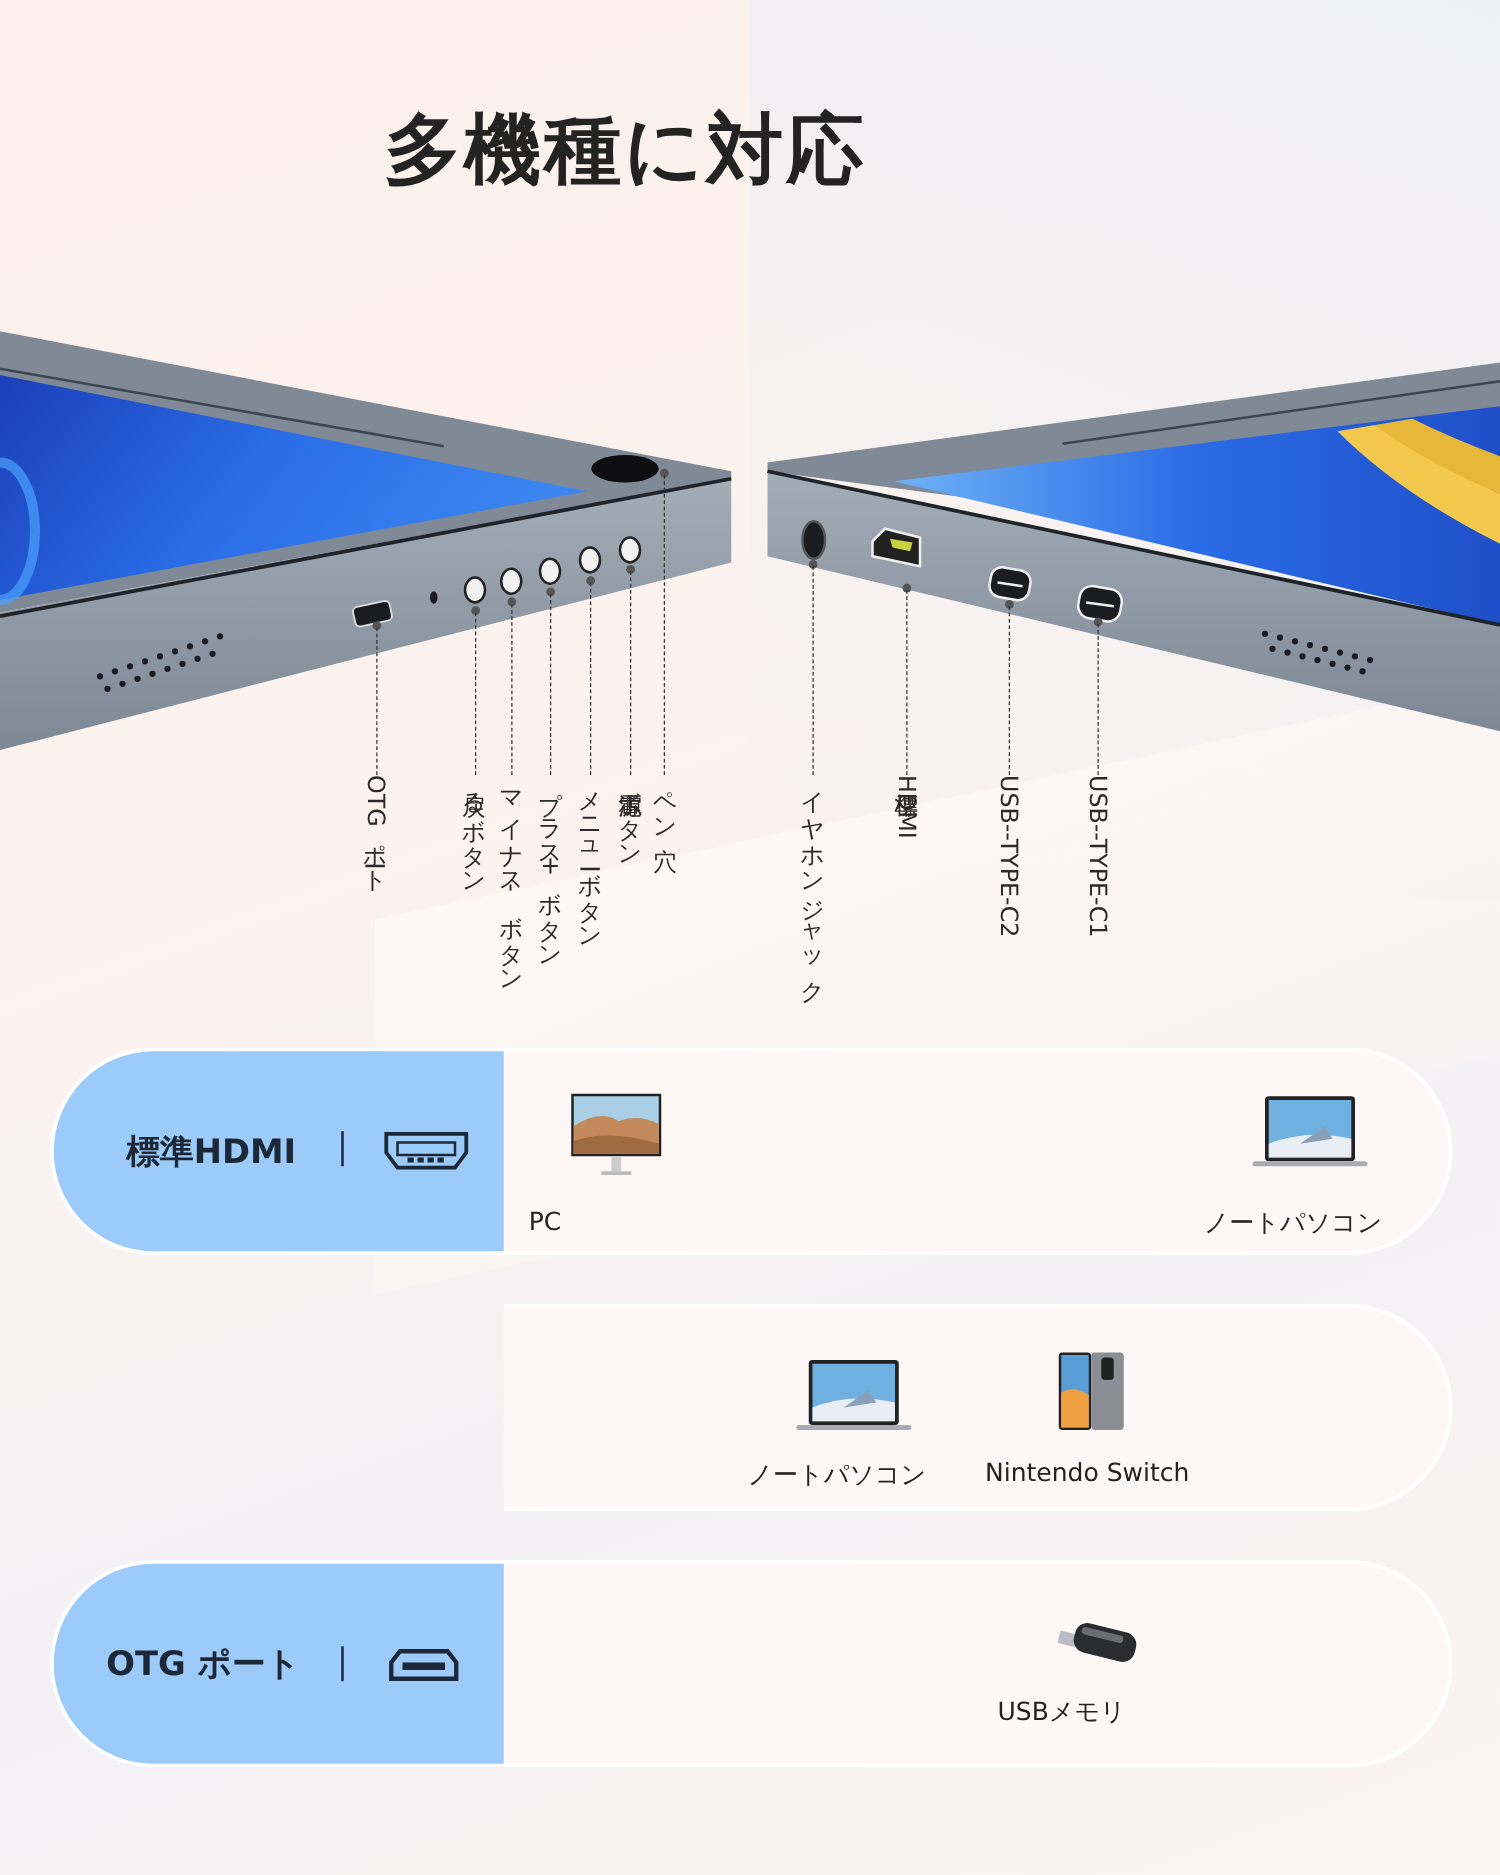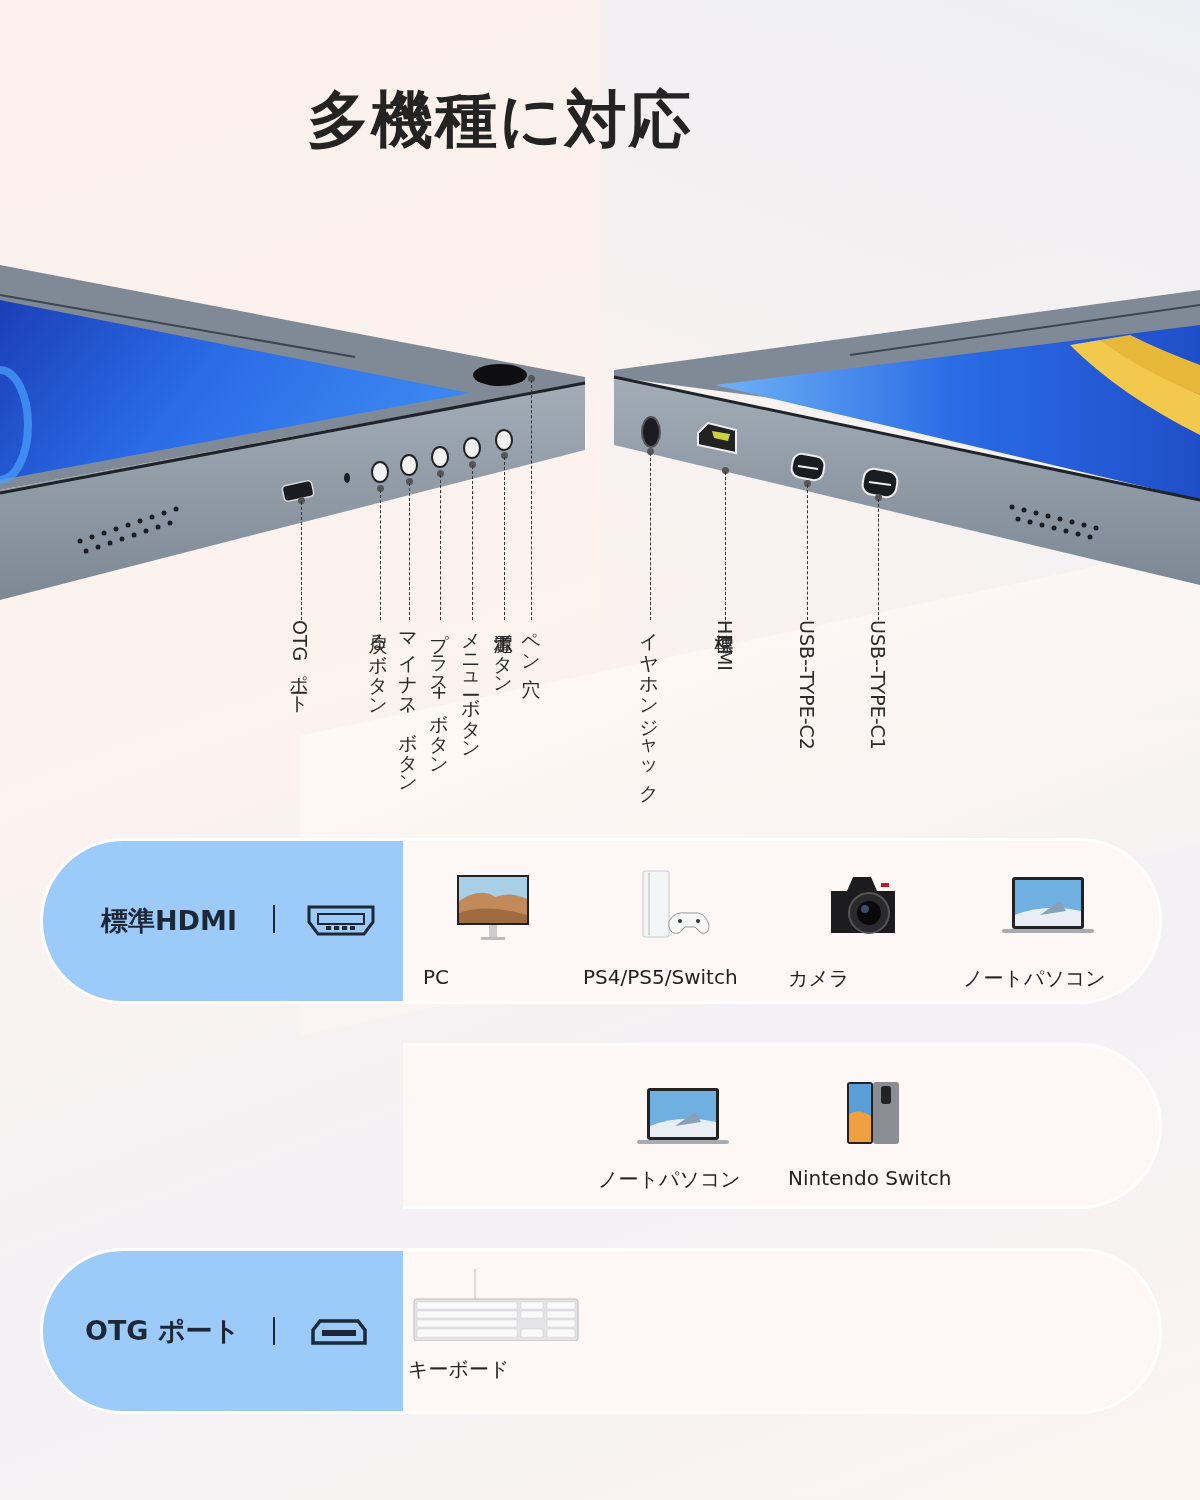--- a/index.html
+++ b/index.html
@@ -243,44 +243,20 @@
             <rect x="2" y="2" width="72" height="50" fill="#222"></rect>
             <rect x="4" y="4" width="68" height="46" fill="#a8cfe6"></rect>
             <path d="M4,28 Q25,14 40,24 Q55,18 72,26 V50 H4 Z" fill="#c28a5a"></path>
             <path d="M4,40 Q30,30 72,42 V50 H4 Z" fill="#9e6a40"></path>
             <rect x="34" y="52" width="8" height="12" fill="#ccc"></rect>
             <rect x="26" y="64" width="24" height="3" fill="#bbb"></rect>
           </svg>
       </span>
       <span class="dev-label" style="top:124px">PC</span>
     </div>
-    <div class="dev" style="left:180px;width:180px">
-      <span class="dev-img" style="top:28px">
-        <svg width="76" height="72" viewBox="0 0 76 72">
-            <rect x="8" y="2" width="26" height="66" rx="2" fill="#f4f5f7" stroke="#ccc"></rect>
-            <line x1="14" y1="4" x2="14" y2="66" stroke="#bbb"></line>
-            <path d="M34,52 Q40,42 52,44 H58 Q70,42 74,56 Q74,66 66,64 L60,58 H50 L44,64 Q36,66 34,58 Z" fill="#f7f7f7" stroke="#999"></path>
-            <circle cx="45" cy="52" r="2" fill="#333"></circle>
-            <circle cx="63" cy="52" r="2" fill="#333"></circle>
-          </svg>
-      </span>
-      <span class="dev-label" style="top:124px">PS4/PS5/Switch</span>
-    </div>
-    <div class="dev" style="left:385px;width:150px">
-      <span class="dev-img" style="top:30px">
-        <svg width="72" height="68" viewBox="0 0 72 68">
-            <path d="M4,20 H20 L26,6 H44 L50,20 H68 V62 H4 Z" fill="#1c1c1e"></path>
-            <circle cx="42" cy="42" r="20" fill="#2a2a2c" stroke="#555" stroke-width="2"></circle>
-            <circle cx="42" cy="42" r="12" fill="#0a0a0c"></circle>
-            <circle cx="38" cy="38" r="4" fill="#3a4a6a"></circle>
-            <rect x="54" y="12" width="8" height="4" fill="#c12"></rect>
-          </svg>
-      </span>
-      <span class="dev-label" style="top:124px">カメラ</span>
-    </div>
     <div class="dev" style="left:560px;width:170px">
       <span class="dev-img" style="top:34px">
         <svg width="96" height="62" viewBox="0 0 96 62">
             <rect x="12" y="2" width="72" height="52" rx="3" fill="#222"></rect>
             <rect x="15" y="5" width="66" height="46" fill="#6fb0e0"></rect>
             <path d="M15,40 Q45,28 81,36 V51 H15 Z" fill="#e8eef4"></path>
             <path d="M40,40 L60,26 L66,36 Z" fill="#8aa0b8"></path>
             <rect x="2" y="54" width="92" height="4" rx="2" fill="#a8acb2"></rect>
           </svg>
       </span>
@@ -323,36 +299,24 @@
     <span class="port-label" style="left:42px;top:62px">OTG ポート</span>
     <span class="port-sep" style="left:230px;top:66px"></span>
     <span class="port-icon" style="left:267px;top:67px">
       <svg width="58" height="28" viewBox="0 0 58 28">
           <path d="M10,3 H48 L55,12 V25 H3 V12 Z" fill="none" stroke="#1c2838" stroke-width="3.5"></path>
           <rect x="12" y="12" width="34" height="6" fill="#1c2838"></rect>
         </svg>
     </span>
   </div>
   <div class="row-right">
-    <div class="dev" style="left:5px;width:175px">
-      <span class="dev-img" style="top:18px">
-        <svg width="166" height="72" viewBox="0 0 166 72">
-            <line x1="62" y1="0" x2="62" y2="30" stroke="#bbb"></line>
-            <rect x="1" y="30" width="164" height="42" rx="3" fill="#e4e4e6" stroke="#bbb"></rect>
-            <g fill="#fafafa" stroke="#ccc" stroke-width="0.5">
-              <rect x="4" y="33" width="100" height="7"></rect>
-              <rect x="4" y="42" width="100" height="7"></rect>
-              <rect x="4" y="51" width="100" height="7"></rect>
-              <rect x="4" y="60" width="100" height="8"></rect>
-              <rect x="108" y="33" width="22" height="7"></rect>
-              <rect x="108" y="42" width="22" height="7"></rect>
-              <rect x="108" y="60" width="22" height="8"></rect>
-              <rect x="134" y="33" width="28" height="7"></rect>
-              <rect x="134" y="42" width="28" height="7"></rect>
-              <rect x="134" y="51" width="28" height="7"></rect>
-              <rect x="134" y="60" width="28" height="8"></rect>
-            </g>
-          </svg>
-      </span>
-      <span class="dev-label" style="top:105px">キーボード</span>
+    <div class="dev" style="left:395px;width:160px">
+      <span class="dev-img" style="top:45px">
+        <svg width="66" height="40" viewBox="0 0 66 40">
+            <rect x="2" y="10" width="14" height="10" fill="#b8bcc2" transform="rotate(14 9 15)"></rect>
+            <rect x="14" y="6" width="50" height="24" rx="10" fill="#2a2c30" transform="rotate(14 39 18)"></rect>
+            <rect x="20" y="9" width="34" height="6" rx="3" fill="#6a6e74" transform="rotate(14 37 12)"></rect>
+          </svg>
+      </span>
+      <span class="dev-label" style="top:105px">USBメモリ</span>
     </div>
   </div>
 </div>
 
 </body></html>

